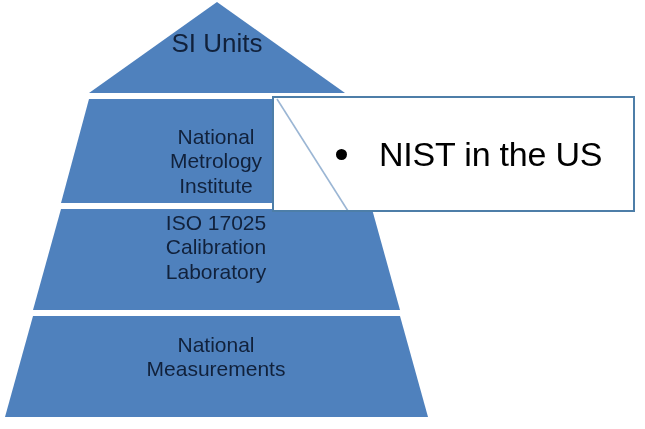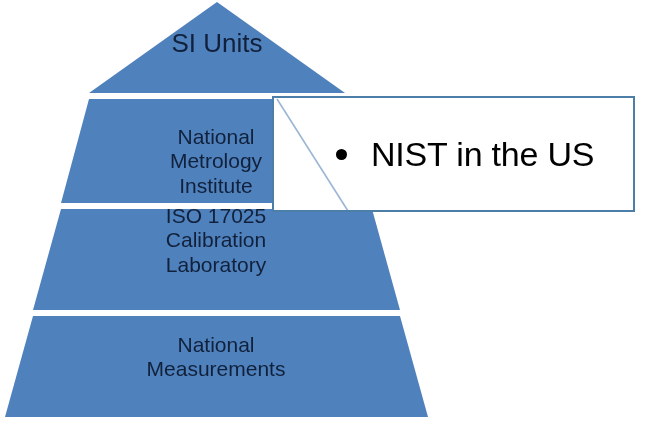--- a/index.html
+++ b/index.html
@@ -42,21 +42,21 @@
     font-size: 26px;
   }
   #tier-label-nmi {
     left: 120px;
     top: 125px;
     width: 192px;
     font-size: 21px;
   }
   #tier-label-iso {
     left: 96px;
-    top: 204px;
+    top: 211px;
     width: 240px;
     font-size: 21px;
   }
   #tier-label-routine {
     left: 60px;
     top: 333px;
     width: 312px;
     font-size: 21px;
   }
   #callout-box {
@@ -70,21 +70,21 @@
     background: transparent;
   }
   #callout-text-row {
     position: absolute;
     left: 336px;
     top: 131px;
     width: 292px;
     height: 46px;
     display: flex;
     align-items: center;
-    gap: 24px;
+    gap: 32px;
     color: #000000;
   }
   #callout-bullet {
     width: 11px;
     height: 11px;
     border-radius: 50%;
     background: #000000;
     flex: 0 0 auto;
   }
   #callout-text {

